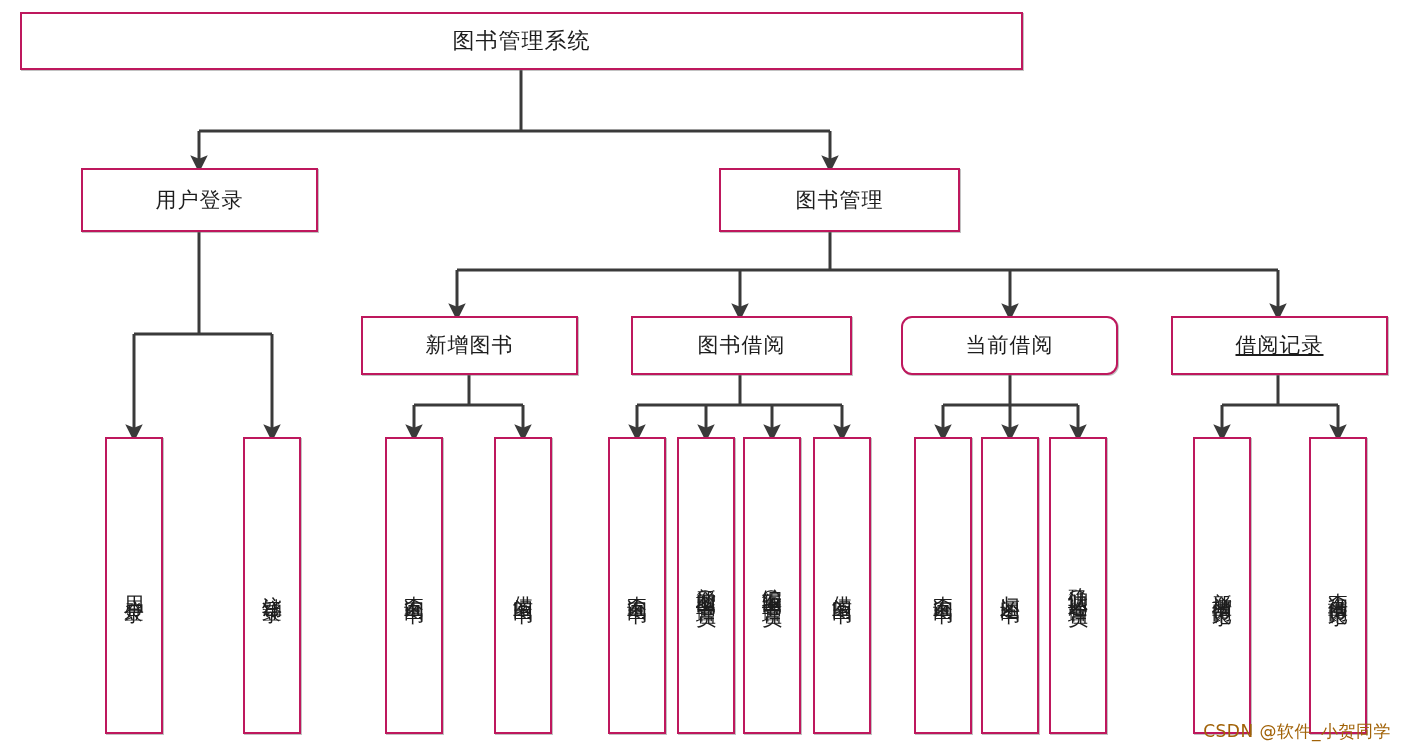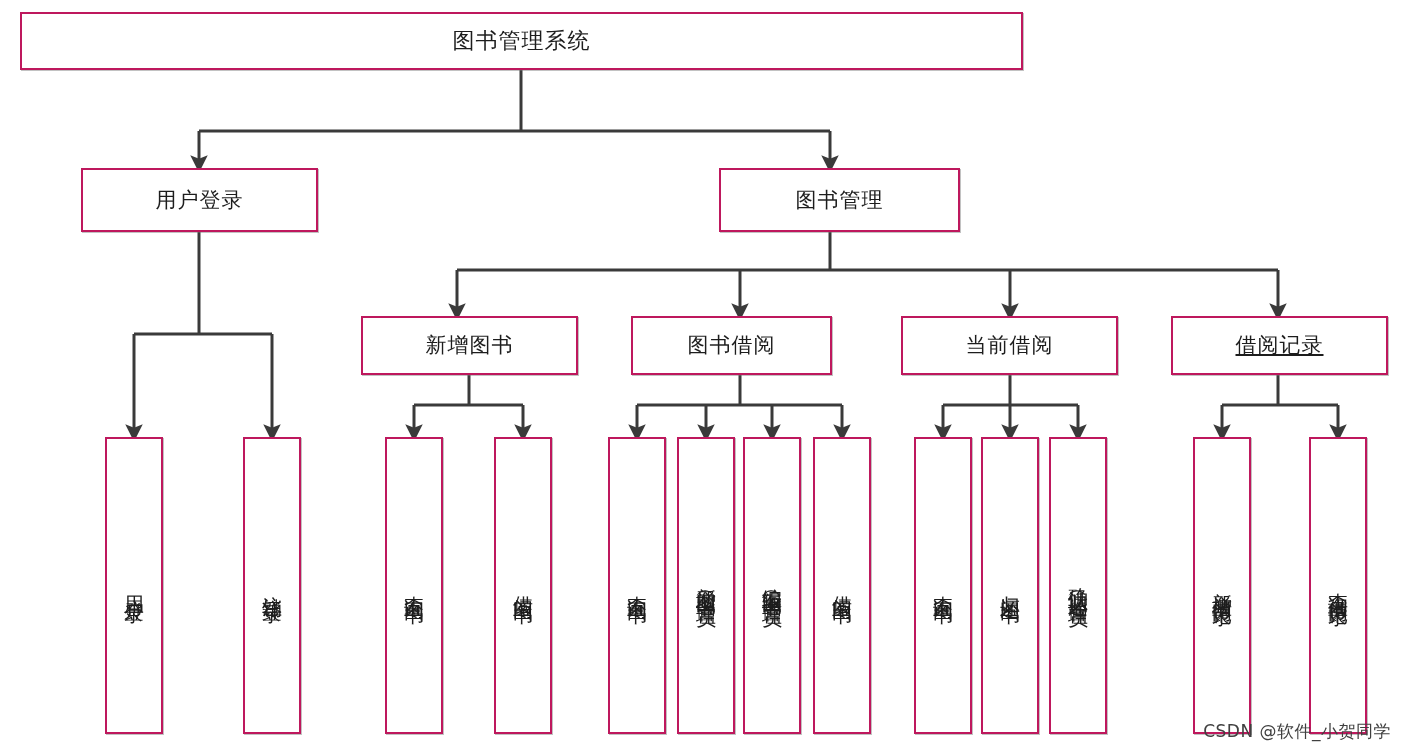--- a/index.html
+++ b/index.html
@@ -63,21 +63,21 @@
     max-height: 100%;
   }
   #root-node .node-label {
     font-size: 22px;
   }
   #watermark {
     position: absolute;
     right: 14px;
     bottom: 4px;
     font-size: 17px;
-    color: #404040;
+    color: #a16207;
     letter-spacing: 0.5px;
     white-space: nowrap;
     user-select: none;
   }
 </style>
 </head>
 <body>
 
 <div id="diagram-canvas">
 
@@ -138,24 +138,24 @@
   <div class="node h" style="left:81px; top:168px; width:237px; height:64px;">
     <span class="node-label">用户登录</span>
   </div>
   <div class="node h" style="left:711px; top:168px; width:241px; height:64px;margin-left:8px;">
     <span class="node-label">图书管理</span>
   </div>
 
   <div class="node h" style="left:361px; top:316px; width:217px; height:59px;">
     <span class="node-label">新增图书</span>
   </div>
-  <div class="node h" style="left:631px; top:316px; width:201px; height:59px;">
+  <div class="node h" style="left:631px; top:316px; width:221px; height:59px;">
     <span class="node-label">图书借阅</span>
   </div>
-  <div class="node h" style="left:901px; top:316px; width:217px; height:59px;">
+  <div class="node h" style="left:901px; top:316px; width:217px; height:59px;border-radius:11px;">
     <span class="node-label">当前借阅</span>
   </div>
   <div class="node h" style="left:1171px; top:316px; width:217px; height:59px;text-decoration:underline;">
     <span class="node-label">借阅记录</span>
   </div>
 
   <div class="node v" style="left:105px; top:437px; width:58px; height:297px;">
     <span class="node-label">用户登录</span>
   </div>
   <div class="node v" style="left:243px; top:437px; width:58px; height:297px;">

